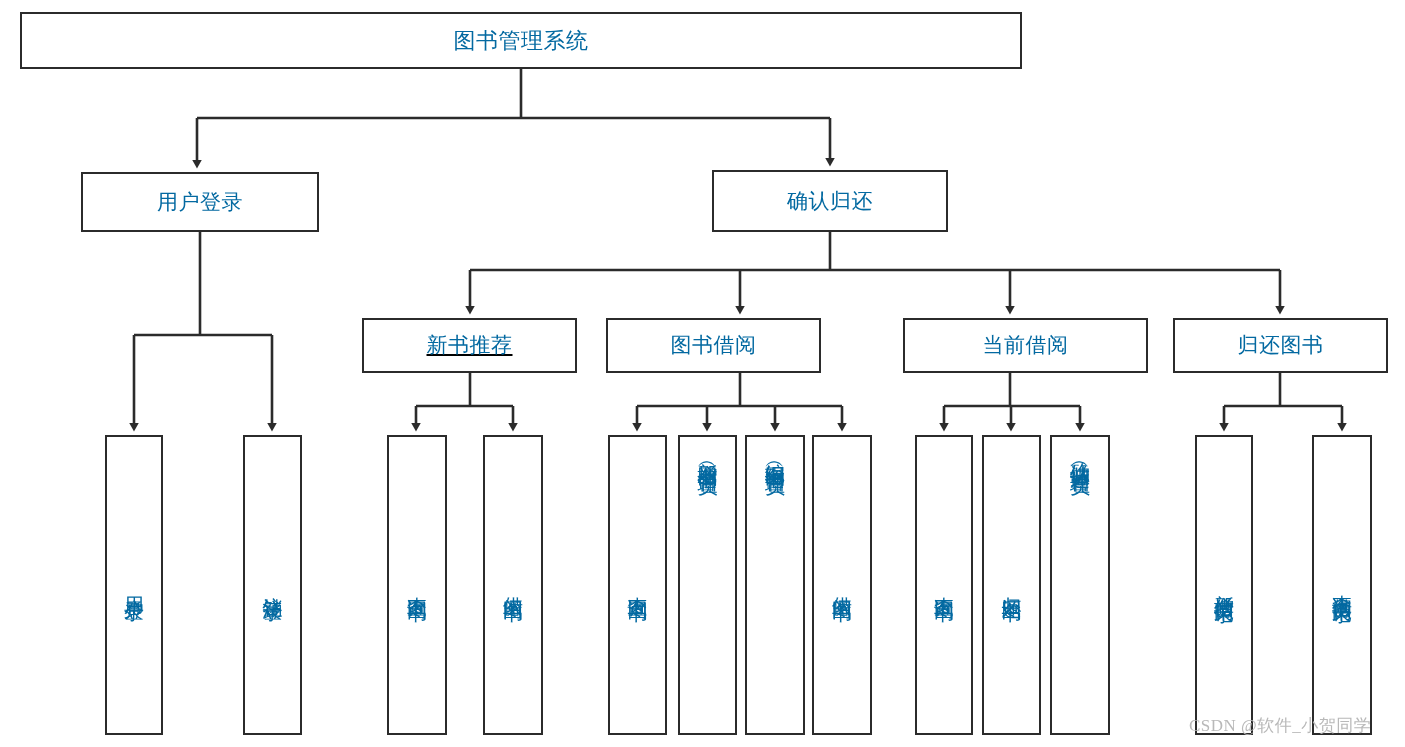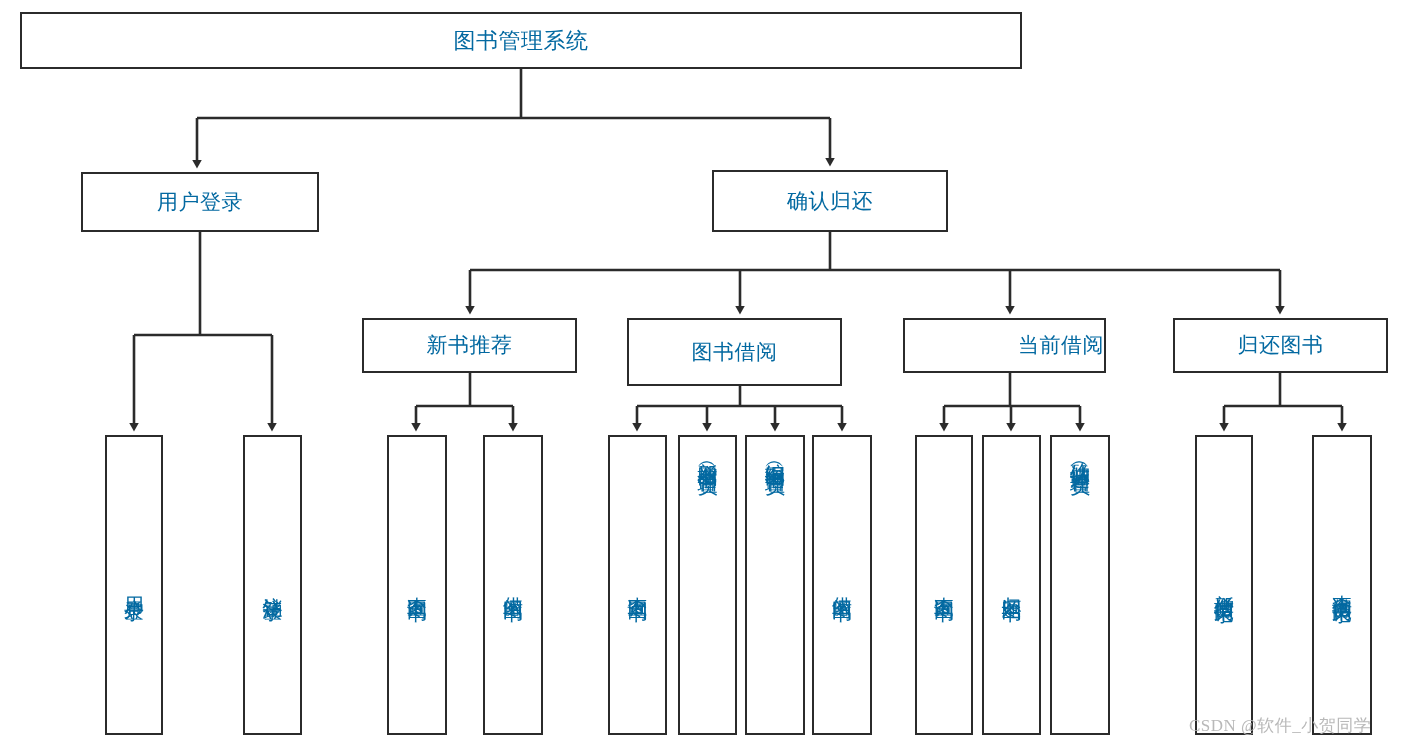--- a/index.html
+++ b/index.html
@@ -135,27 +135,27 @@
     <span class="node-label">图书管理系统</span>
   </div>
 
   <div class="node" style="left:81px; top:172px; width:238px; height:60px;">
     <span class="node-label">用户登录</span>
   </div>
   <div class="node" style="left:712px; top:170px; width:236px; height:62px;">
     <span class="node-label">确认归还</span>
   </div>
 
-  <div class="node" style="left:362px; top:318px; width:215px; height:55px;">
+  <div class="node" style="left:362px; top:318px; width:215px; height:55px;text-decoration:underline;">
     <span class="node-label">新书推荐</span>
   </div>
-  <div class="node" style="left:627px; top:318px; width:215px; height:68px;justify-content:center;">
+  <div class="node" style="left:606px; top:318px; width:215px; height:55px;justify-content:center;">
     <span class="node-label">图书借阅</span>
   </div>
-  <div class="node" style="left:903px; top:318px; width:203px; height:55px;justify-content:flex-end;">
+  <div class="node" style="left:903px; top:318px; width:245px; height:55px;">
     <span class="node-label">当前借阅</span>
   </div>
   <div class="node" style="left:1173px; top:318px; width:215px; height:55px;">
     <span class="node-label">归还图书</span>
   </div>
 
   <div class="node vertical centered" style="left:105px; top:435px; width:58px; height:300px;">
     <span class="node-label">用户登录</span>
   </div>
   <div class="node vertical centered" style="left:243px; top:435px; width:59px; height:300px;">

